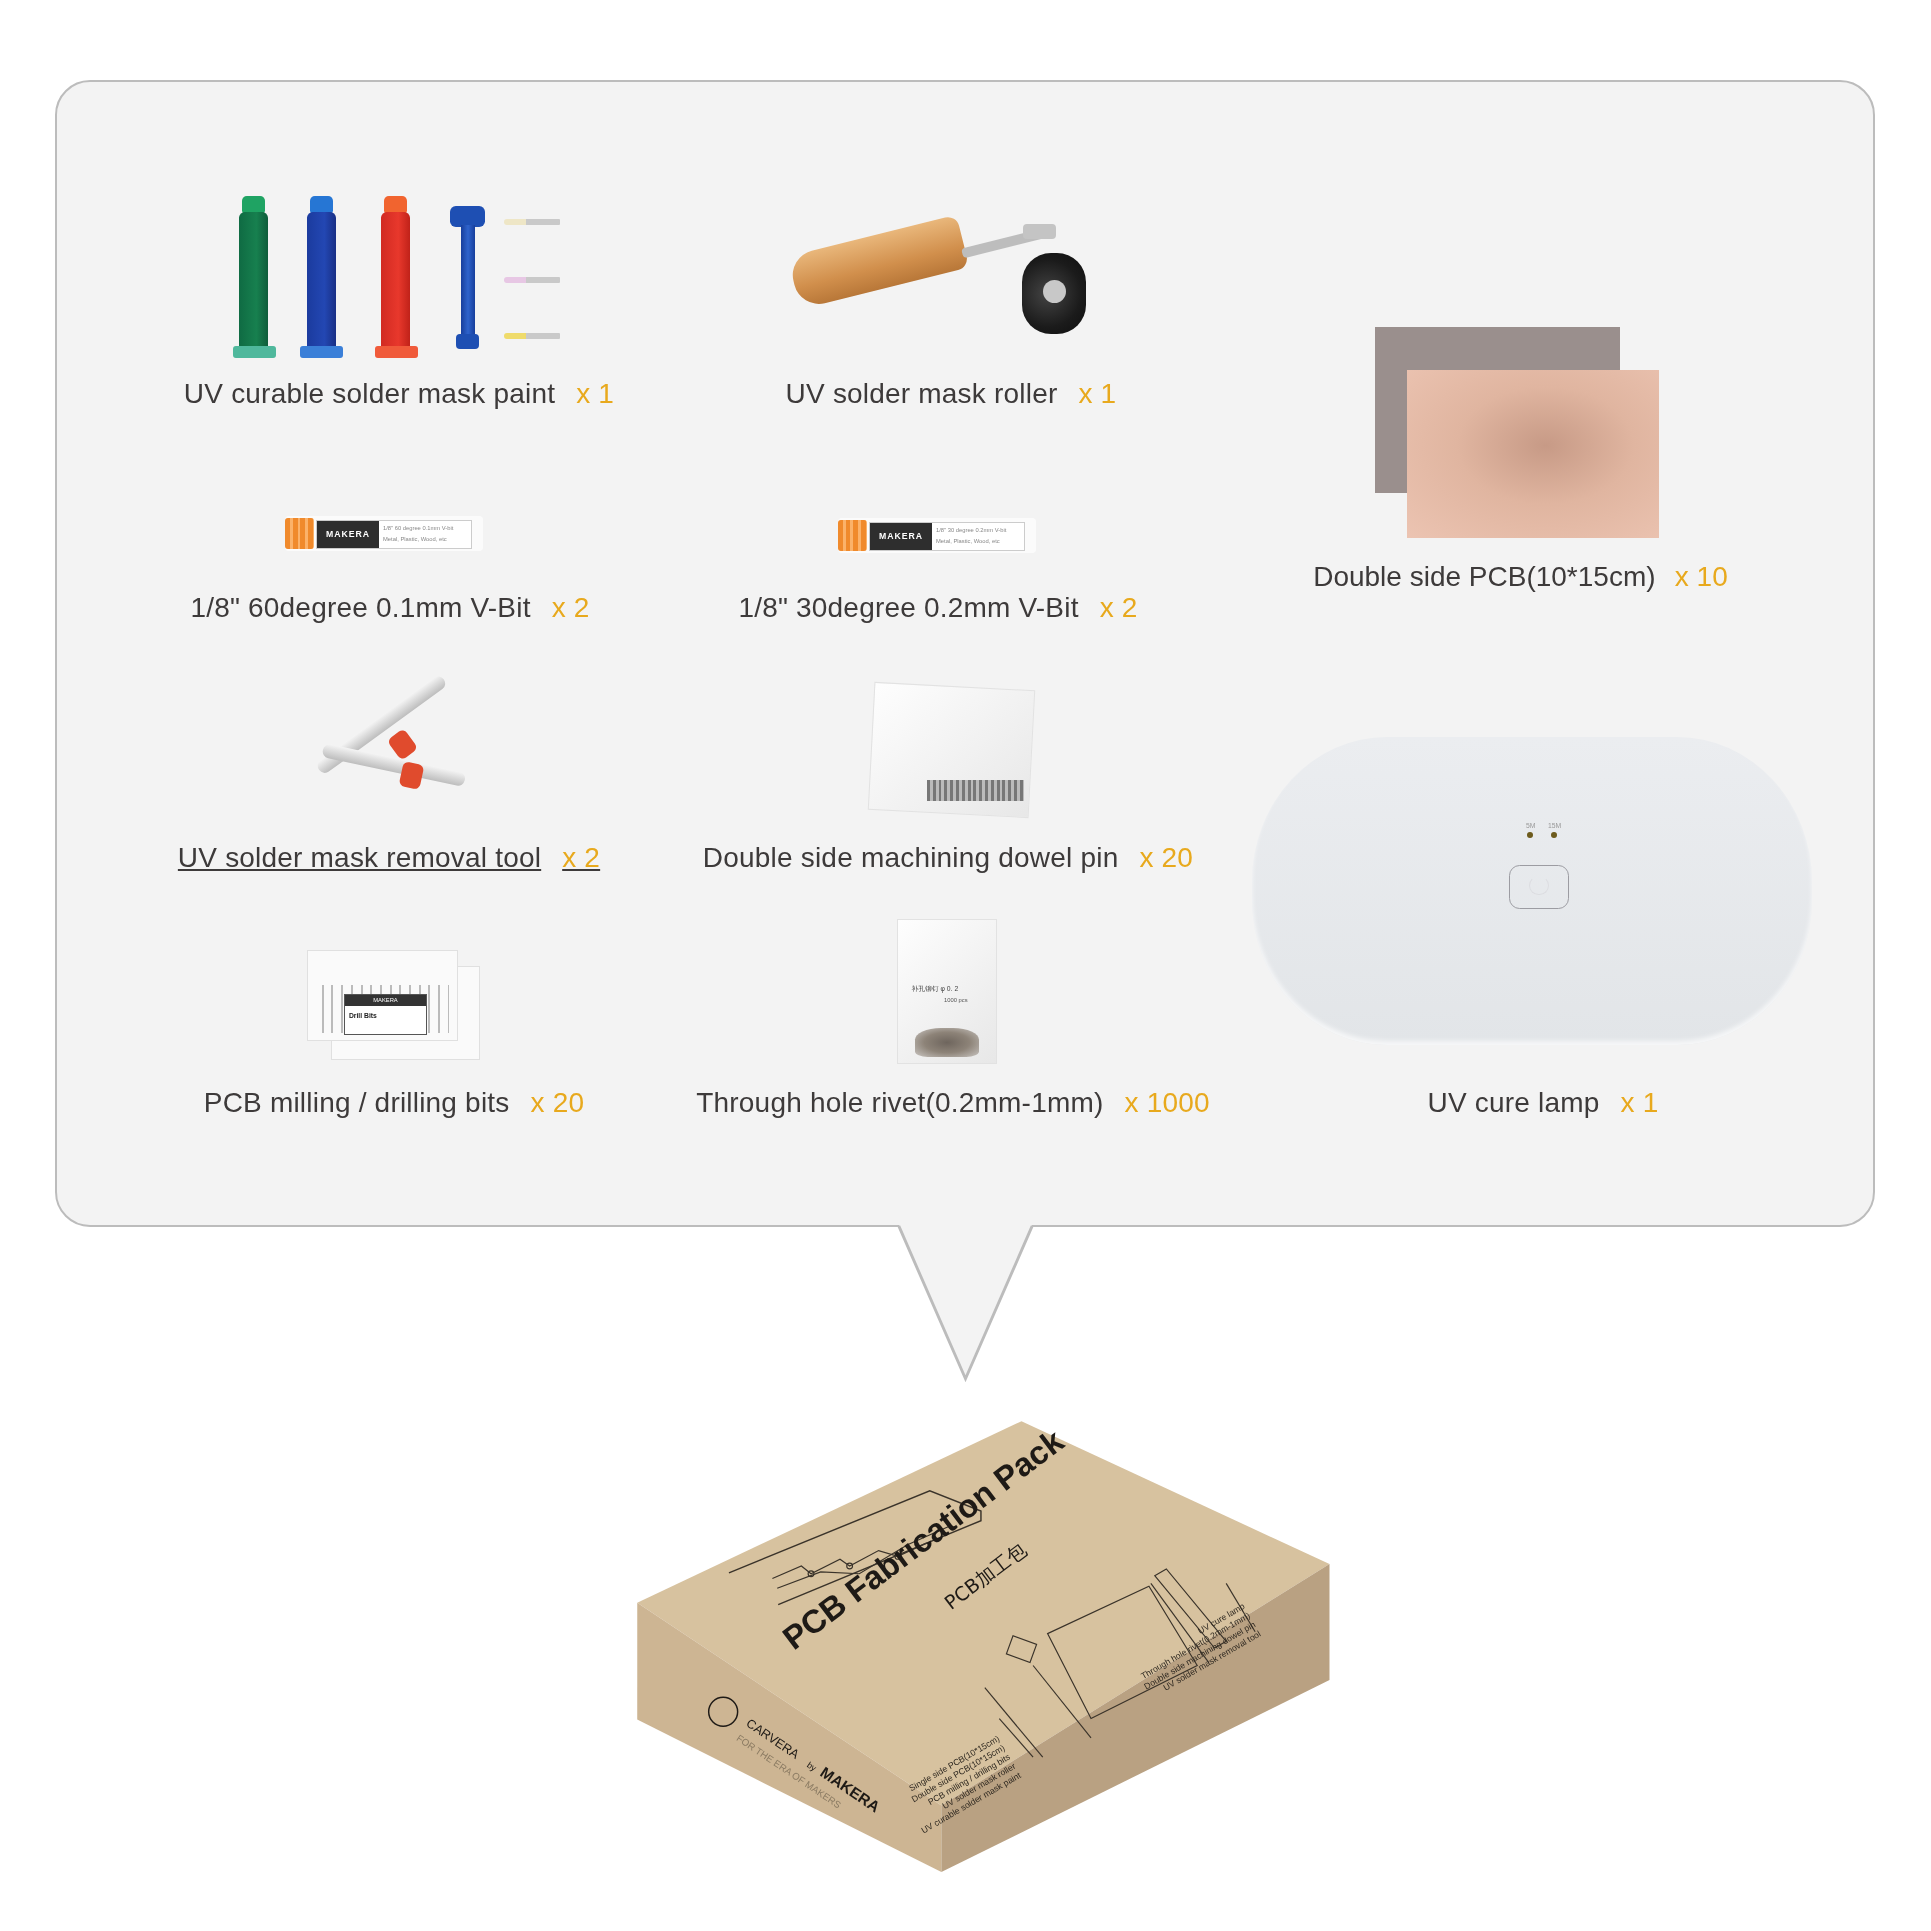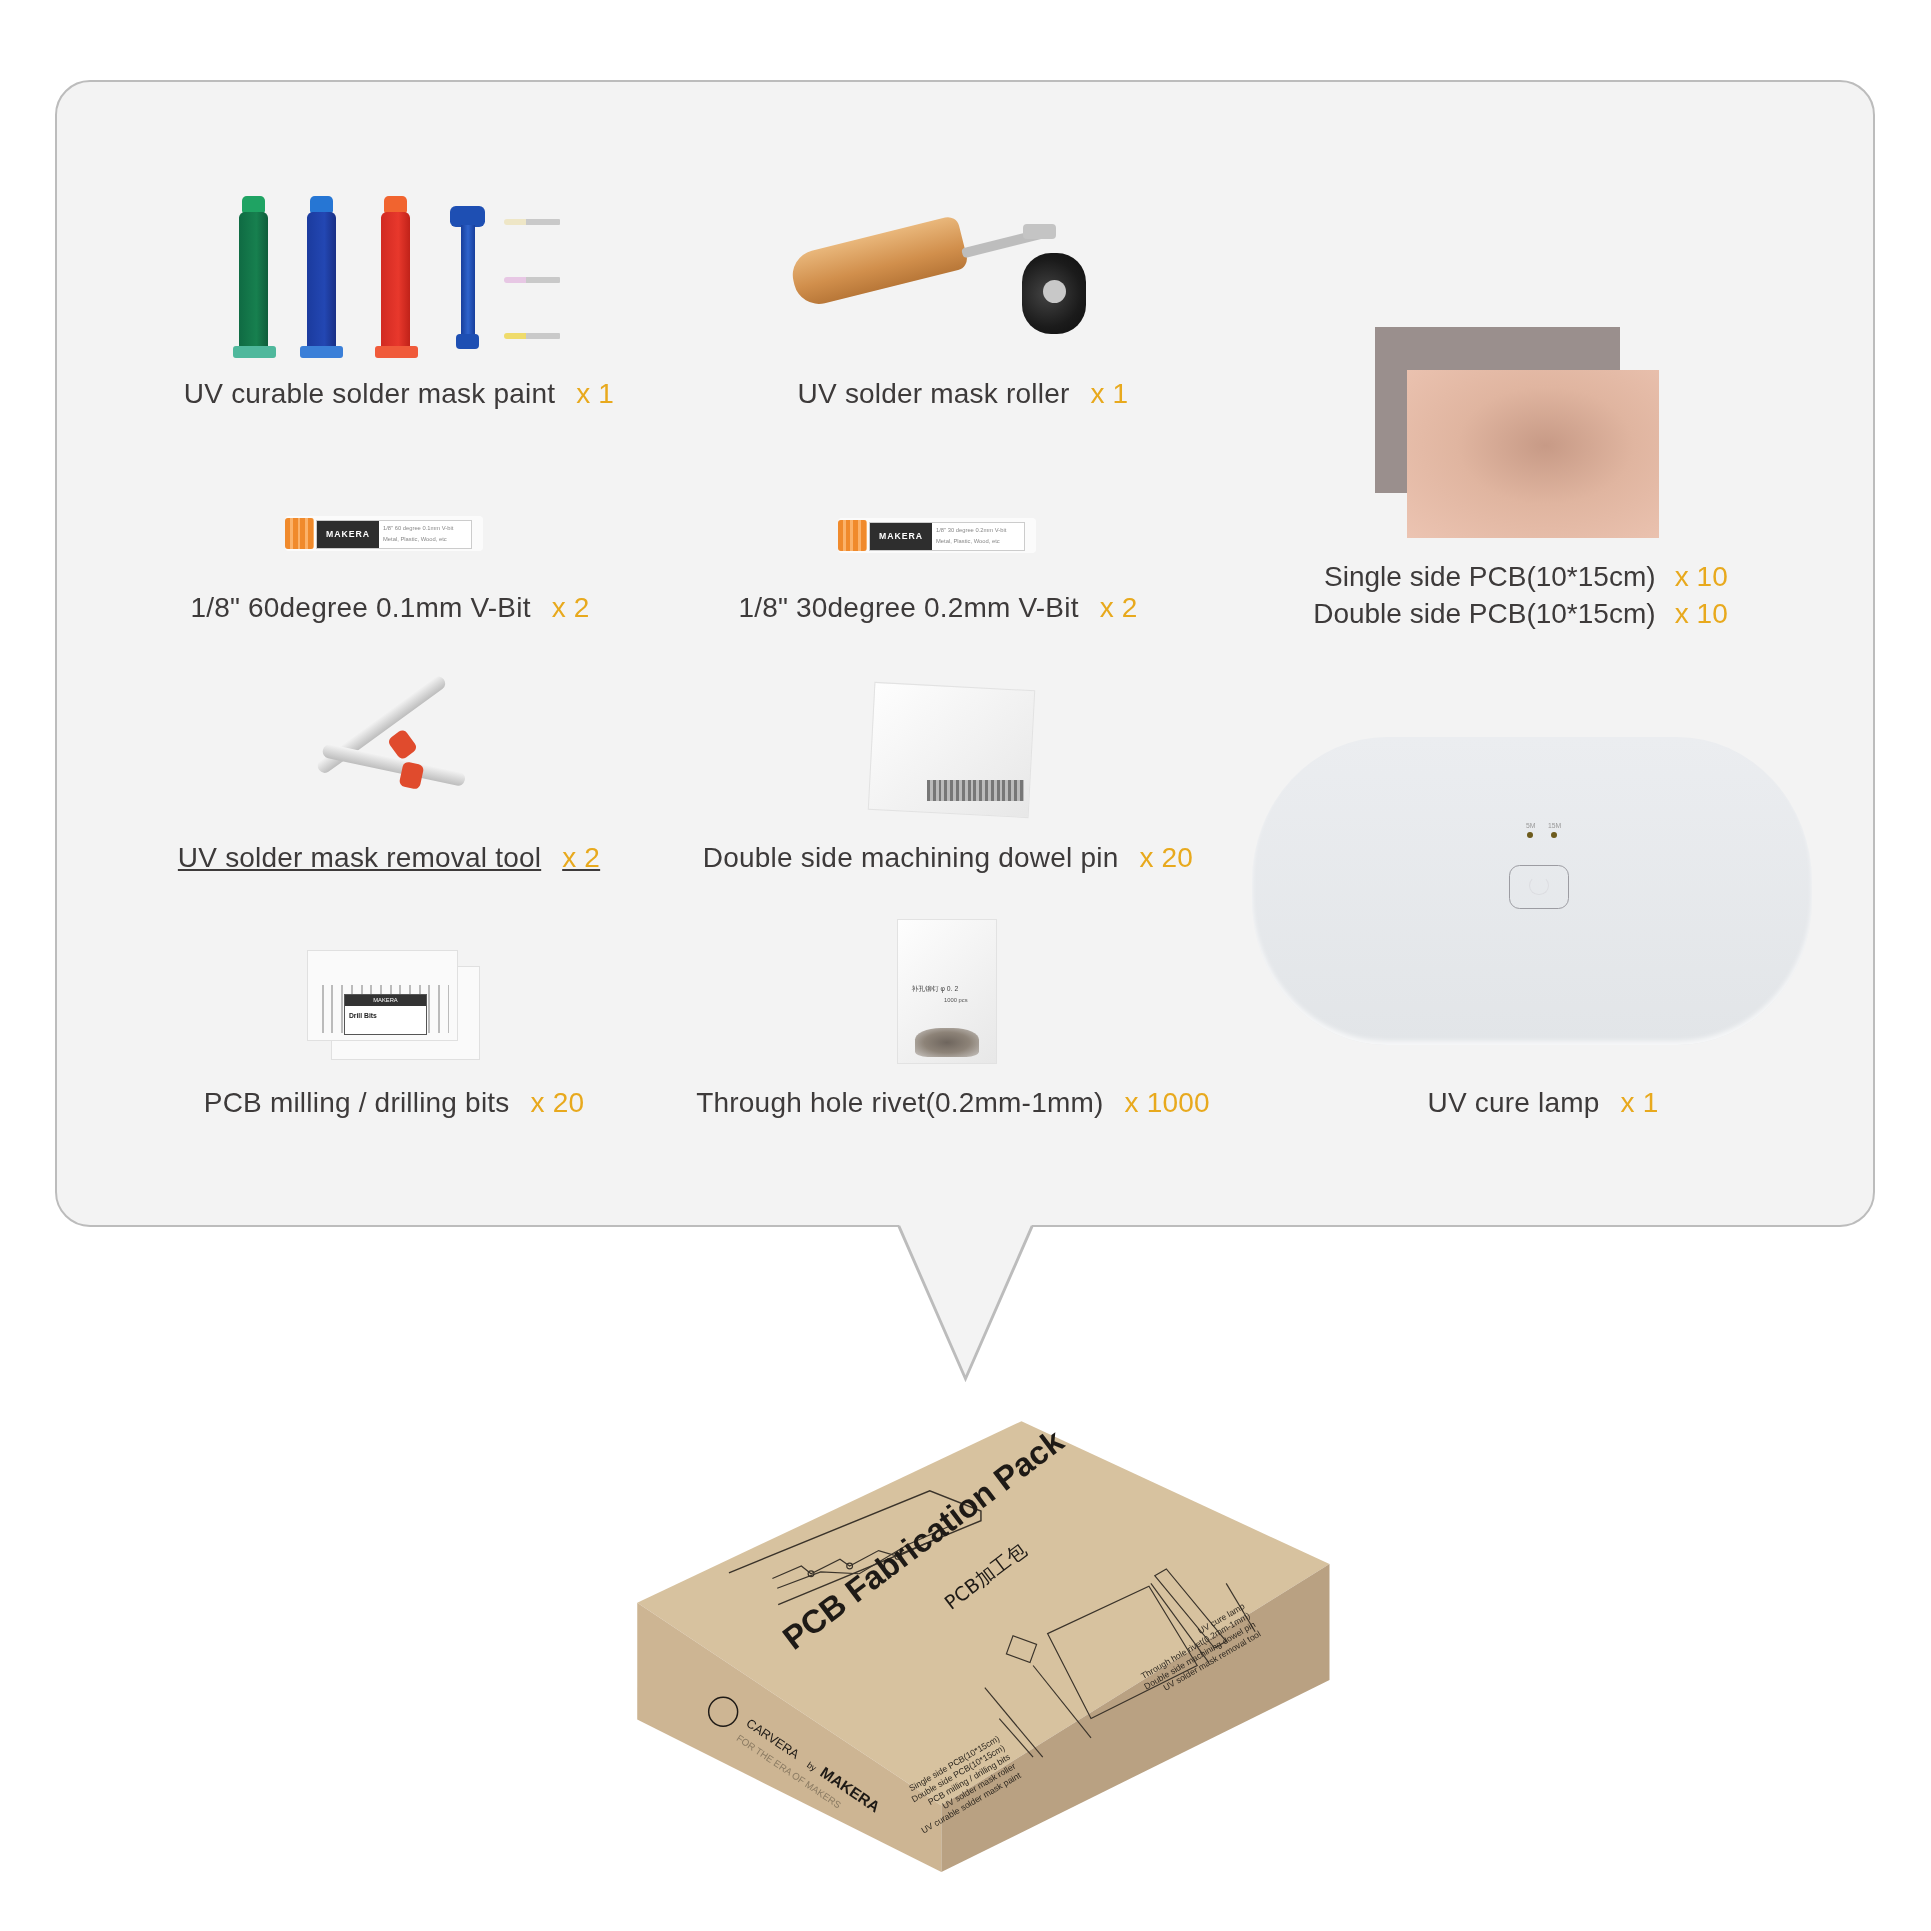--- a/index.html
+++ b/index.html
@@ -102,21 +102,21 @@
   <span>UV curable solder mask paint</span><span class="qty">x 1</span>
 </div>
 
 <div class="prod">
   <div class="handle"></div>
   <div class="roller-arm"></div>
   <div style="position:absolute;left:1023px;top:224px;width:33px;height:15.4px;background:#c4c4c4;border-radius:3.9px;"></div>
   <div class="roller-wheel"></div>
   <div class="roller-hub"></div>
 </div>
-<div class="label" style="left:951px;top:378px;margin-left:12px;">
+<div class="label" style="left:951px;top:378px;">
   <span>UV solder mask roller</span><span class="qty">x 1</span>
 </div>
 
 <div class="bit" style="left:285px;top:516px;">
   <div class="spring"></div>
   <div class="tag">
     <div class="brand">MAKERA</div>
     <div class="spec"><span>1/8" 60 degree 0.1mm V-bit</span><br><span>Metal, Plastic, Wood, etc</span></div>
   </div>
 </div>
@@ -131,21 +131,20 @@
     <div class="spec"><span>1/8" 30 degree 0.2mm V-bit</span><br><span>Metal, Plastic, Wood, etc</span></div>
   </div>
 </div>
 <div class="label" style="left:938px;top:592px;">
   <span>1/8" 30degree 0.2mm V-Bit</span><span class="qty">x 2</span>
 </div>
 
 <div class="board-gray"></div>
 <div class="board-copper"></div>
 <div class="pcb-labels">
-  <div><span>Single side PCB(10*15cm)</span><span class="qty">x 10</span></div>
   <div><span>Double side PCB(10*15cm)</span><span class="qty">x 10</span></div>
 </div>
 
 <div class="prod">
   <div class="rod" style="left:319px;top:763px;width:154px;transform:rotate(-36deg);transform-origin:left center;"></div>
   <div class="rod" style="left:323px;top:743px;width:145px;transform:rotate(12deg);transform-origin:left center;"></div>
   <div class="ring" style="left:392px;top:732px;transform:rotate(-36deg);"></div>
   <div class="ring" style="left:401px;top:763px;transform:rotate(12deg);"></div>
 </div>
 <div class="label" style="left:389px;top:842px;text-decoration:underline;">

